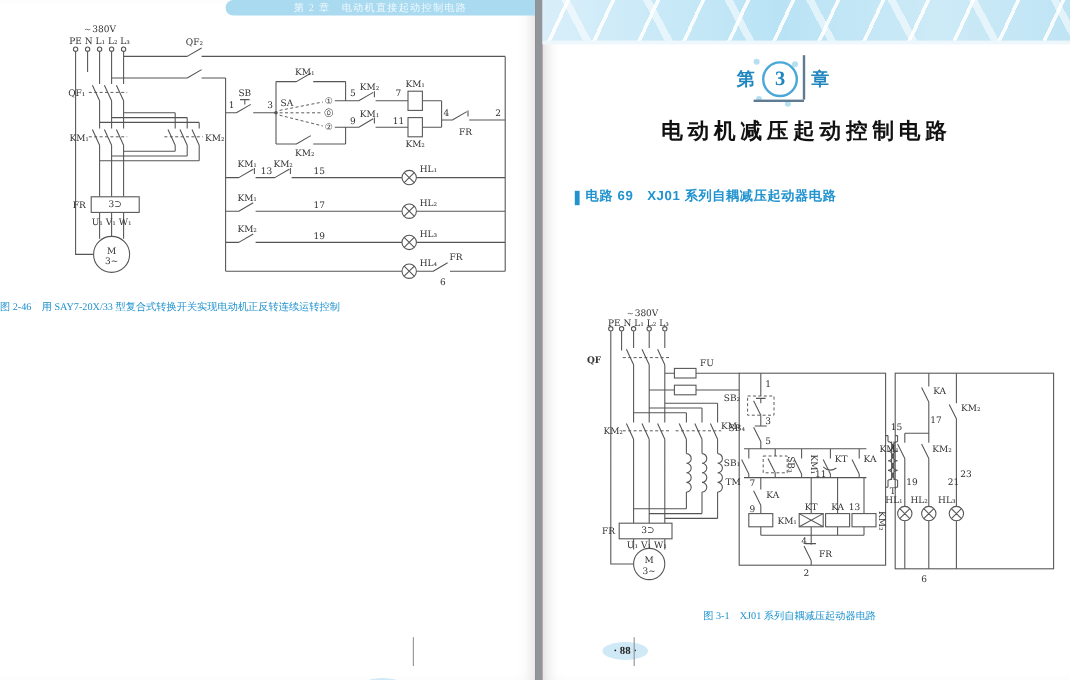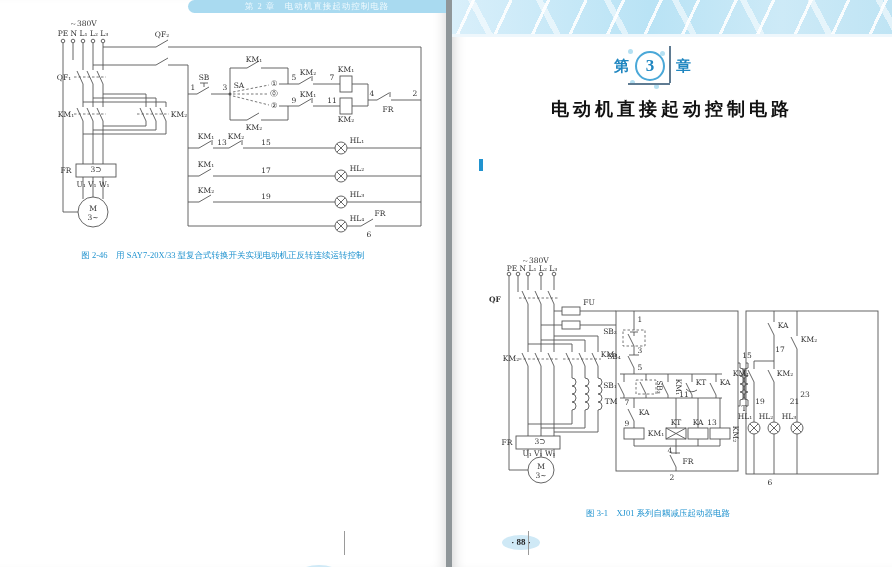--- a/index.html
+++ b/index.html
@@ -36,21 +36,21 @@
               font-size:18px;font-weight:bold;letter-spacing:4px;}
 
   .section-marker{position:absolute;left:27px;top:159px;width:4px;height:12px;background:#2193cf;}
   .section-heading{position:absolute;left:36px;top:156px;color:#2193cf;font-size:11px;font-weight:bold;
                    font-family:"Liberation Sans",sans-serif;letter-spacing:.5px;}
   .bodytext{position:absolute;left:34px;top:177px;width:382px;color:#1a1a1a;font-size:11px;
             line-height:19px;text-align:justify;}
   .bodytext p{margin:0;text-indent:2em;}
 
   .caption{position:absolute;color:#2193cf;font-size:8.5px;white-space:nowrap;}
-  .caption-left{left:0;top:250px;width:446px;text-align:center;}
+  .caption-left{left:0;top:250px;width:446px;}
   .caption-right{left:134px;top:508px;}
 
   .pagenum{position:absolute;top:535px;width:38px;height:15px;background:#cfe9f6;border-radius:50%;
            text-align:center;line-height:15px;font-size:9px;font-weight:bold;color:#222;}
   .pn-left{left:300px;margin-top:30px;} .pn-right{left:50px;}
   .pn-tick{position:absolute;top:531px;width:1px;height:24px;background:#9a9a9a;}
   .tick-left{left:344px;} .tick-right{left:76px;}
 
   
   .diagram{position:absolute;}
@@ -186,23 +186,24 @@
       <span class="dot" style="left:16px;top:5px;"></span>
       <span class="dot" style="left:48px;top:7px;"></span>
       <span class="dot" style="left:18px;top:36px;"></span>
       <span class="dot" style="left:42px;top:40px;"></span>
       <span class="hline"></span>
       <span class="vline"></span>
       <span class="circle">3</span>
       <span class="zi" style="left:64px;top:13px;">章</span>
     </div>
 
-    <div class="book-title">电动机直接起动控制电路</div>
+    <div class="book-title">电动机减压起动控制电路</div>
 
     <div class="section-marker"></div>
+    <div class="section-heading">电路 69　XJ01 系列自耦减压起动器电路</div>
 
     <div class="bodytext">
     </div>
 
     <div class="diagram" style="left:30px;top:256px;width:410px;height:250px;">
       <svg width="410" height="250" viewBox="0 0 410 250">
 
         <rect class="compn" x="134" y="55" width="122" height="160"></rect>
         <rect class="compn" x="264" y="55" width="132" height="163"></rect>
 

